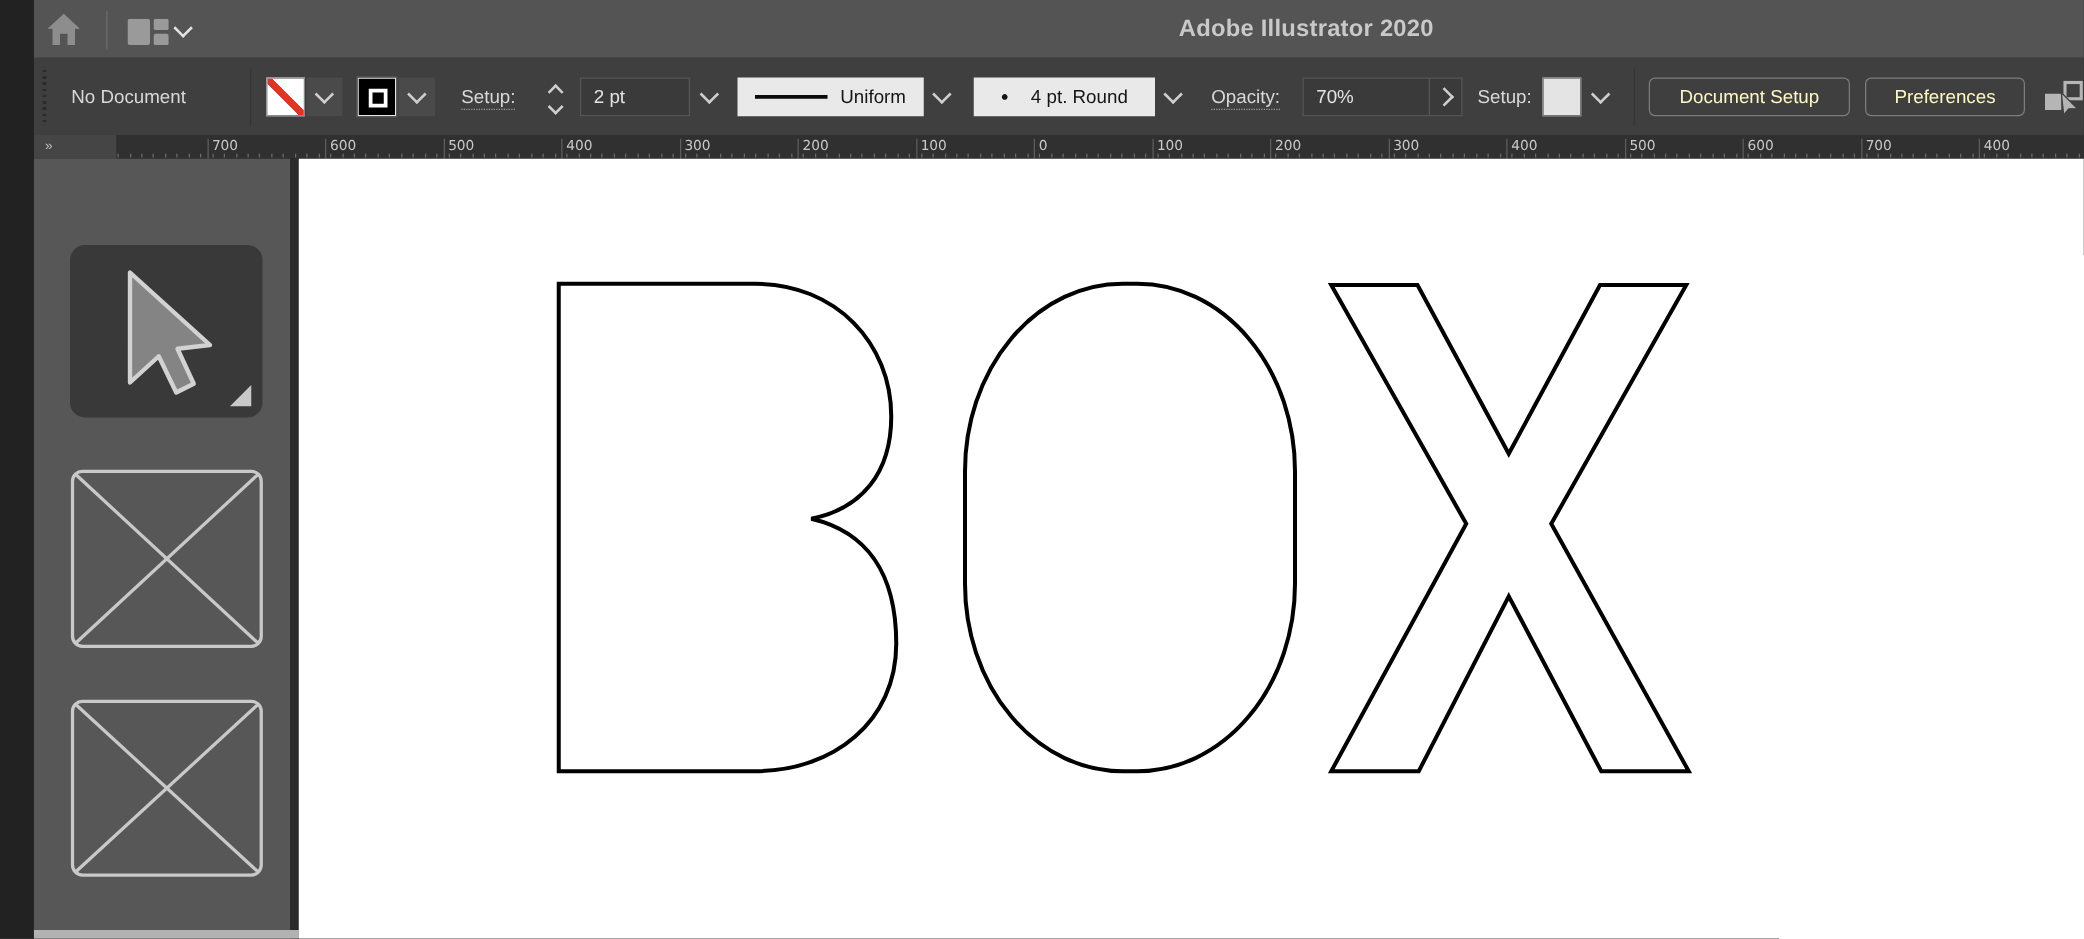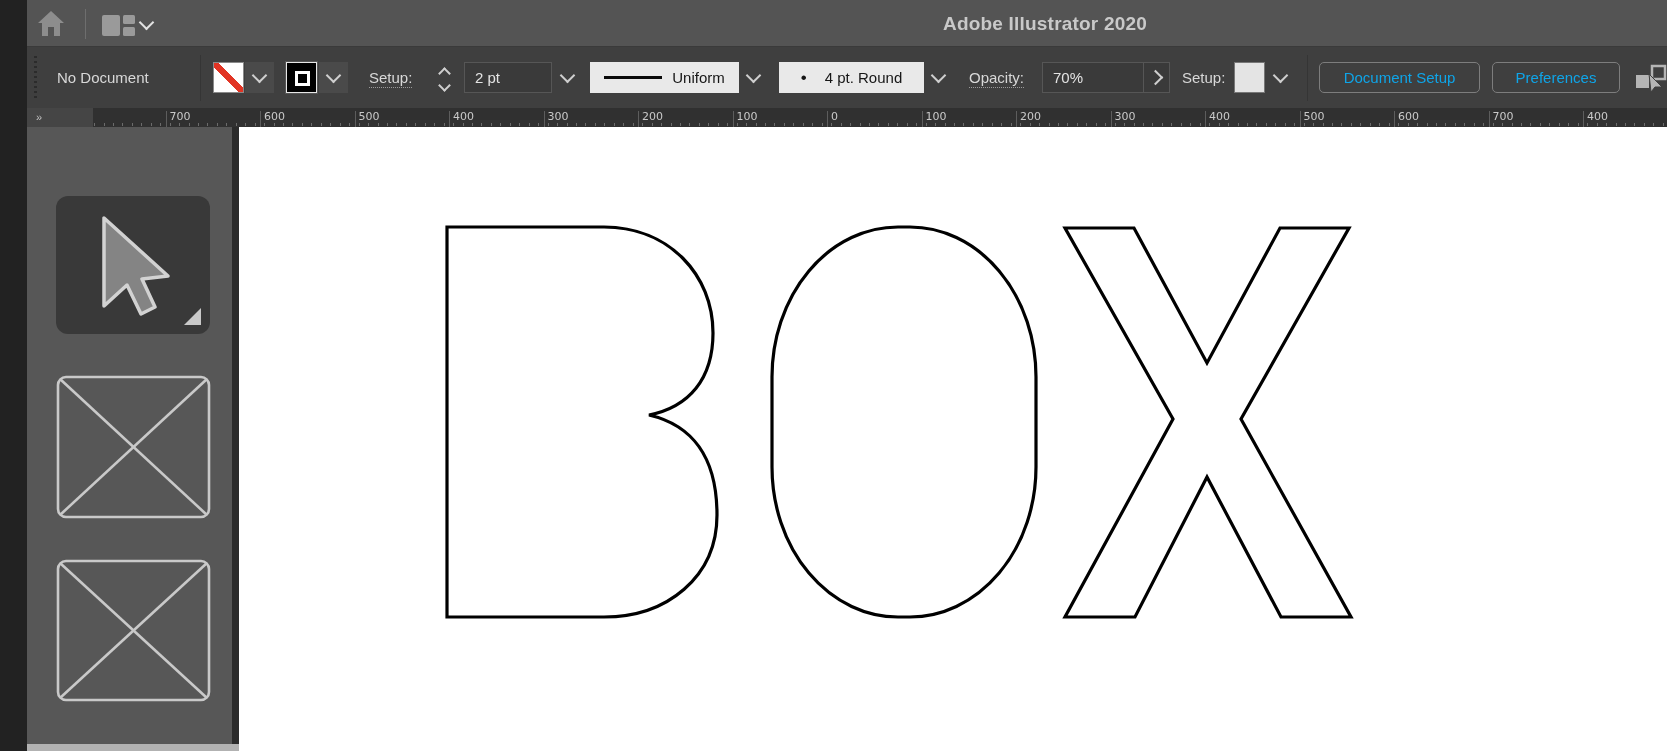--- a/index.html
+++ b/index.html
@@ -35,21 +35,21 @@
              display:flex;align-items:center;justify-content:center;cursor:pointer;}
   .chev-cell .chev{margin-top:-4px;}
   .stepper{position:absolute;top:15px;width:24px;height:31px;display:flex;flex-direction:column;align-items:center;justify-content:center;gap:3px;cursor:pointer;}
   .stepper .up{transform:rotate(225deg);margin-top:3px;}
   .value-box{position:absolute;top:15px;height:31px;background:#3a3a3a;border:1px solid #565656;box-sizing:border-box;
              color:#e3e3e3;font-size:15px;display:flex;align-items:center;padding-left:10px;cursor:text;}
   .lt-btn{position:absolute;top:15px;height:31px;background:#e9e9e9;color:#151515;font-size:15px;
           display:flex;align-items:center;justify-content:center;gap:10px;cursor:pointer;box-sizing:border-box;}
   .profile-line{display:inline-block;width:58px;height:3px;background:#0a0a0a;}
   .outline-btn{position:absolute;top:15px;height:31px;border:1.5px solid #7d7d7d;border-radius:5px;background:transparent;
-               color:#0ea5e9;font-size:15px;display:flex;align-items:center;justify-content:center;cursor:pointer;box-sizing:border-box;white-space:nowrap;}
+               color:#fef9c3;font-size:15px;display:flex;align-items:center;justify-content:center;cursor:pointer;box-sizing:border-box;white-space:nowrap;}
   .style-swatch{position:absolute;top:15px;width:31px;height:31px;background:#e4e4e4;border:1px solid #777;box-sizing:border-box;cursor:pointer;}
   .arrange-ic{position:absolute;top:17px;cursor:pointer;}
   
   .ruler{position:absolute;left:0;top:108px;width:1667px;height:19px;background:#303030;border-bottom:1px solid #232323;}
   .ruler-left{position:absolute;left:0;top:0;width:66px;height:19px;background:#454545;color:#c0c0c0;
               font-size:11px;line-height:18px;padding-left:9px;box-sizing:border-box;letter-spacing:1px;cursor:pointer;}
   .tick-major{position:absolute;top:3px;width:1px;height:16px;background:#5d5d5d;}
   .tick-minor{position:absolute;bottom:1px;width:1px;height:3px;background:#6b6b6b;}
   .tick-label{position:absolute;top:2px;color:#c9c9c9;font-size:11px;font-family:"DejaVu Sans",sans-serif;}
   

